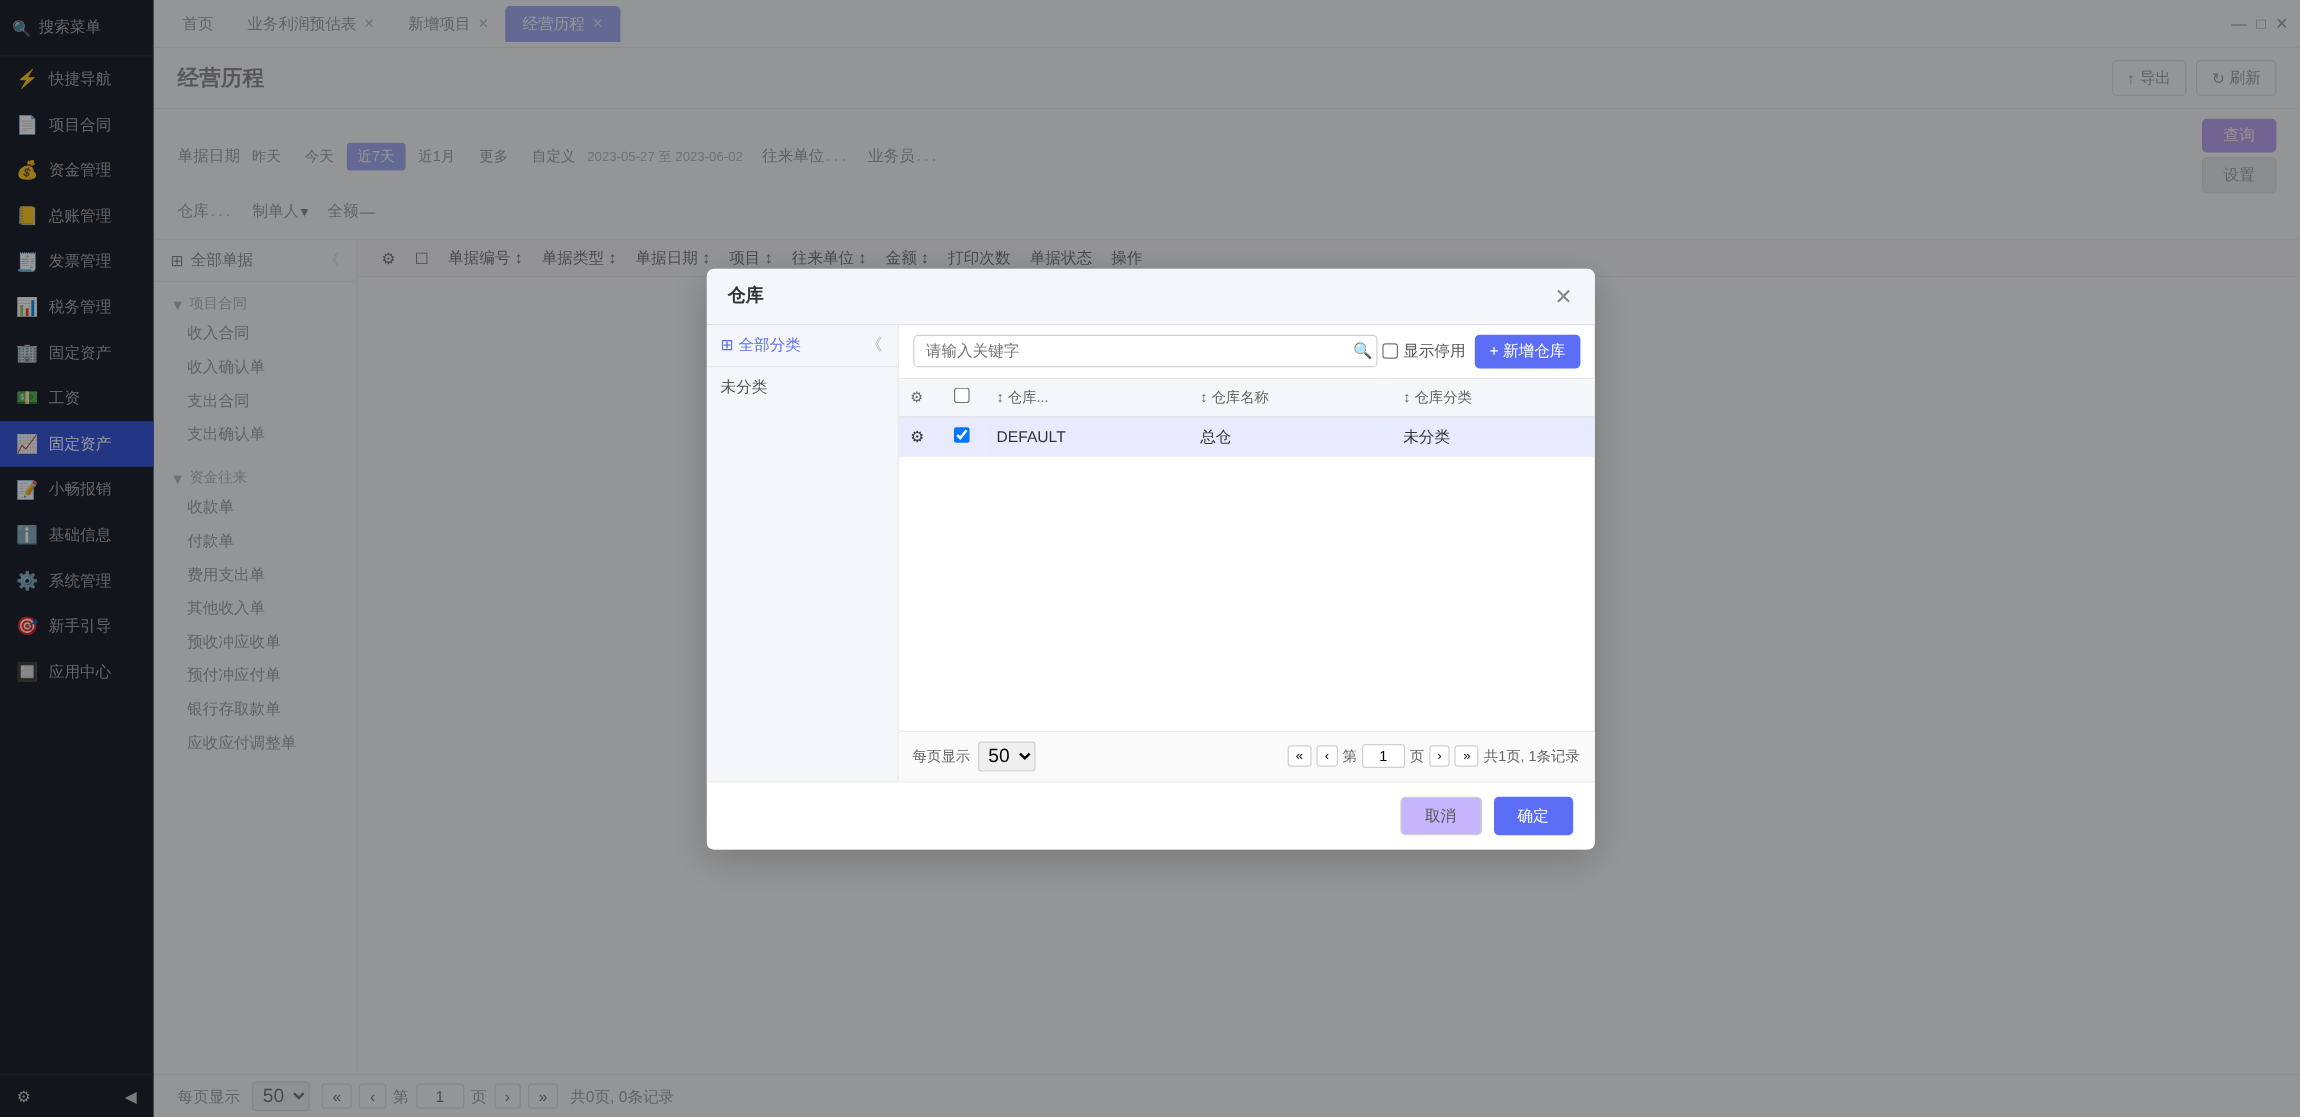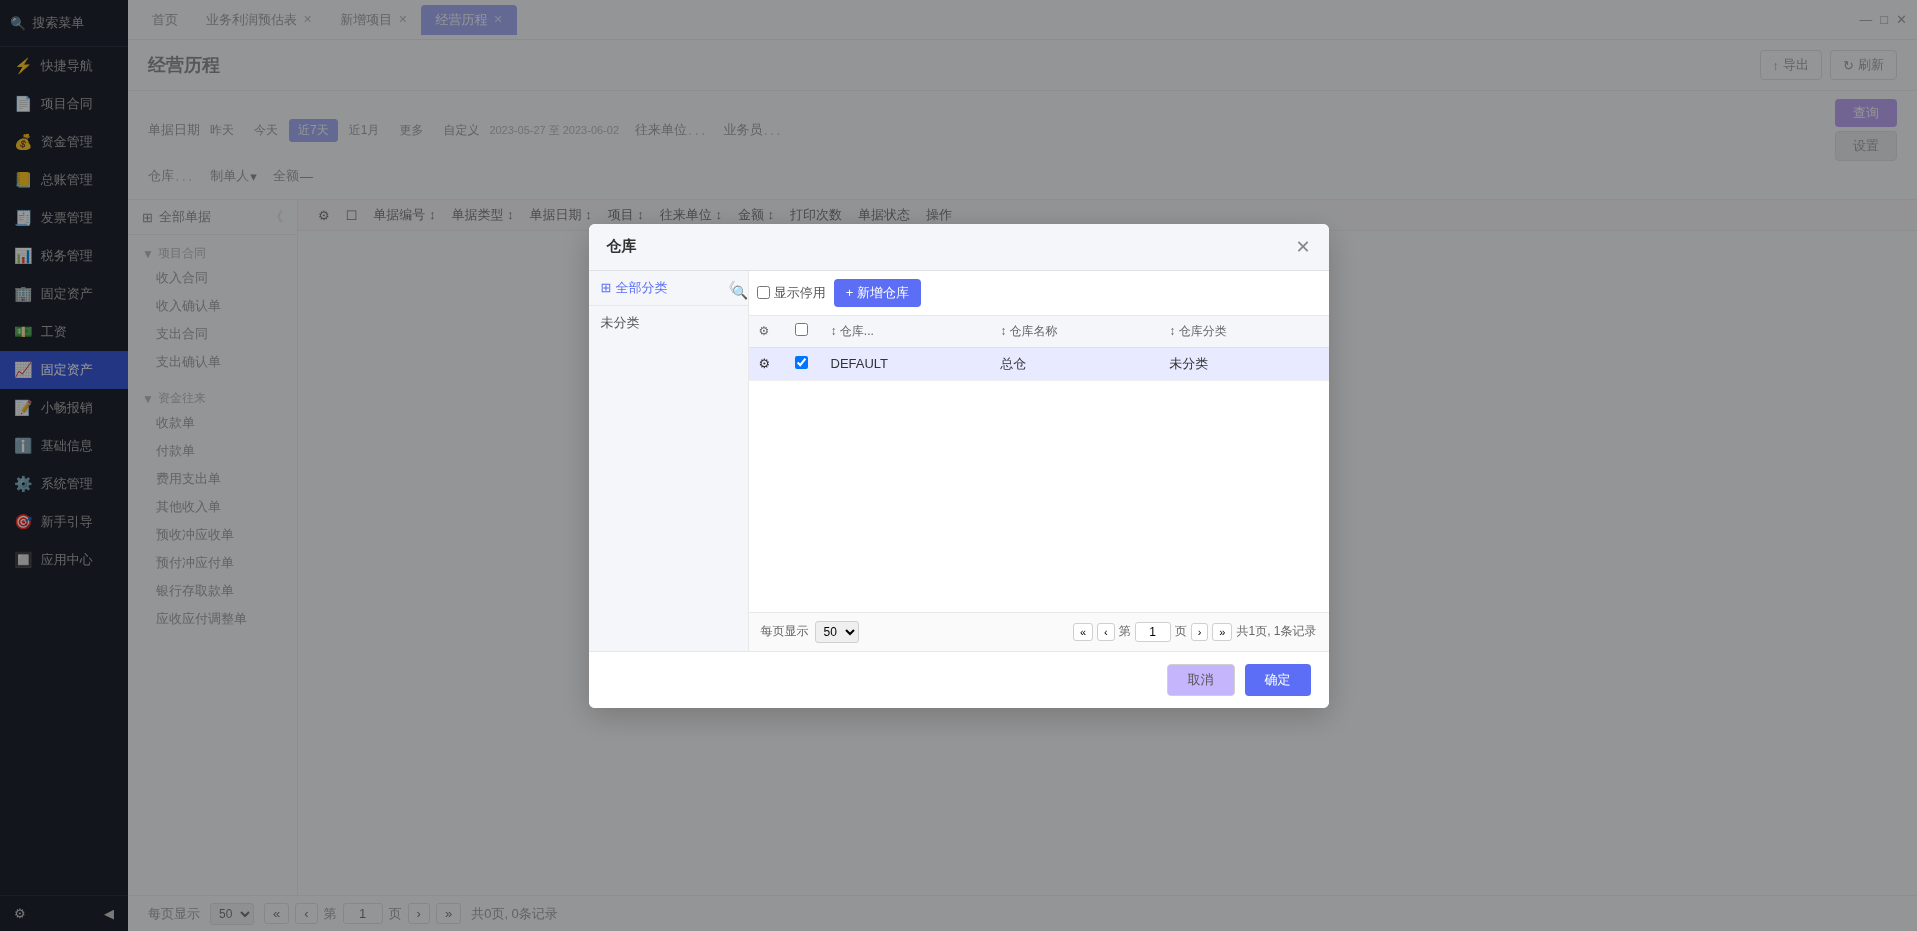--- a/index.html
+++ b/index.html
@@ -194,21 +194,21 @@
     .modal-table td {
       padding: 7px 10px; font-size: 13px; color: #333;
       border-bottom: 1px solid #f0f0f0;
     }
     .modal-table tr.selected td { background: #e8eaff; }
     .modal-footer-bar {
       padding: 8px 12px; background: #fafafa; border-top: 1px solid #e8e8e8;
       display: flex; align-items: center; justify-content: space-between; font-size: 12px; color: #666;
     }
     .per-page-select {
-      border: 1px solid #d0d0d0; border-radius: 3px; padding: 2px 4px; font-size: 12px;
+      border: 1px solid #d0d0d0; border-radius: 3px; padding: 2px 4px; font-size: 16px;
     }
     .page-nav-small { display: flex; align-items: center; gap: 4px; }
     .page-nav-small button {
       border: 1px solid #d0d0d0; background: #fff; padding: 2px 6px;
       border-radius: 3px; cursor: pointer; font-size: 11px;
     }
     .page-input-small {
       width: 36px; text-align: center; border: 1px solid #d0d0d0;
       border-radius: 3px; padding: 2px; font-size: 12px;
     }
@@ -479,20 +479,21 @@
           <span class="modal-left-collapse">《</span>
         </div>
         <div class="modal-left-item">
           <span>未分类</span>
         </div>
       </div>
 
       <div class="modal-right">
 
         <div class="modal-toolbar">
+          <input class="modal-search-input" type="text" placeholder="请输入关键字" style="">
           <span style="color:#aaa; margin-left:-28px; cursor:pointer;">🔍</span>
           <label class="modal-checkbox-label">
             <input type="checkbox" style="">
             <span>显示停用</span>
           </label>
           <button class="btn-add-warehouse">+ 新增仓库</button>
         </div>
 
         <div class="modal-table-wrapper">
           <table class="modal-table">

